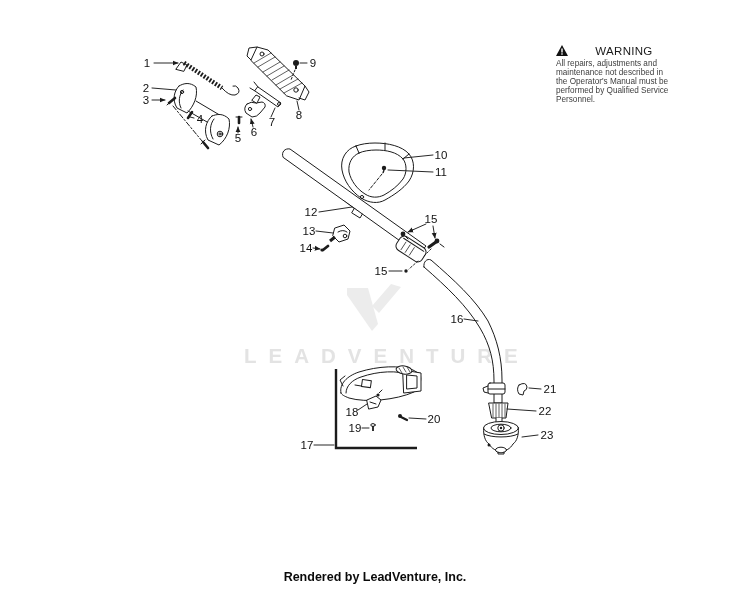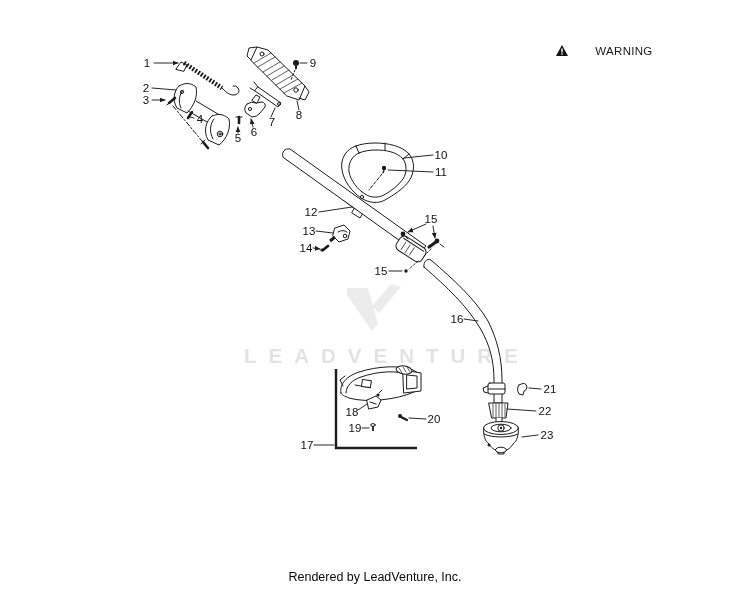--- a/index.html
+++ b/index.html
@@ -23,21 +23,21 @@
     position:absolute; left:556px; top:45px; width:136px; color:#333;
   }
   .warning-title {
     display:flex; align-items:center; justify-content:center; gap:4px;
     font-size:11.5px; font-weight:normal; color:#1a1a1a; letter-spacing:0.3px;
   }
   .warning-lines { margin-top:2px; font-size:8.2px; line-height:9px; color:#3d3d3d; }
 
   .footer {
     position:absolute; left:0; top:570px; width:750px; text-align:center;
-    font-size:12.5px; color:#0a0a0a;
+    font-size:12.5px; color:#0a0a0a;font-weight:bold;
   }
 </style>
 </head>
 <body>
 
 <div class="stage">
 
   <svg width="750" height="594" viewBox="0 0 750 594">
     <defs>
       <marker id="arr" markerWidth="7" markerHeight="6" refX="5.5" refY="3" orient="auto">
@@ -299,17 +299,24 @@
 
   <div class="warning">
     <div class="warning-title">
       <svg width="12" height="11" viewBox="0 0 12 11">
         <polygon points="6,0 12,11 0,11" fill="#111"></polygon>
         <rect x="5.3" y="3.5" width="1.4" height="4" fill="#fff"></rect>
         <rect x="5.3" y="8.3" width="1.4" height="1.4" fill="#fff"></rect>
       </svg>
       <span>WARNING</span>
     </div>
+    <div class="warning-lines">
+      <div>All repairs, adjustments and</div>
+      <div>maintenance not described in</div>
+      <div>the Operator's Manual must be</div>
+      <div>performed by Qualified Service</div>
+      <div>Personnel.</div>
+    </div>
   </div>
 
   <div class="footer">Rendered by LeadVenture, Inc.</div>
 
 </div>
 
 </body></html>

